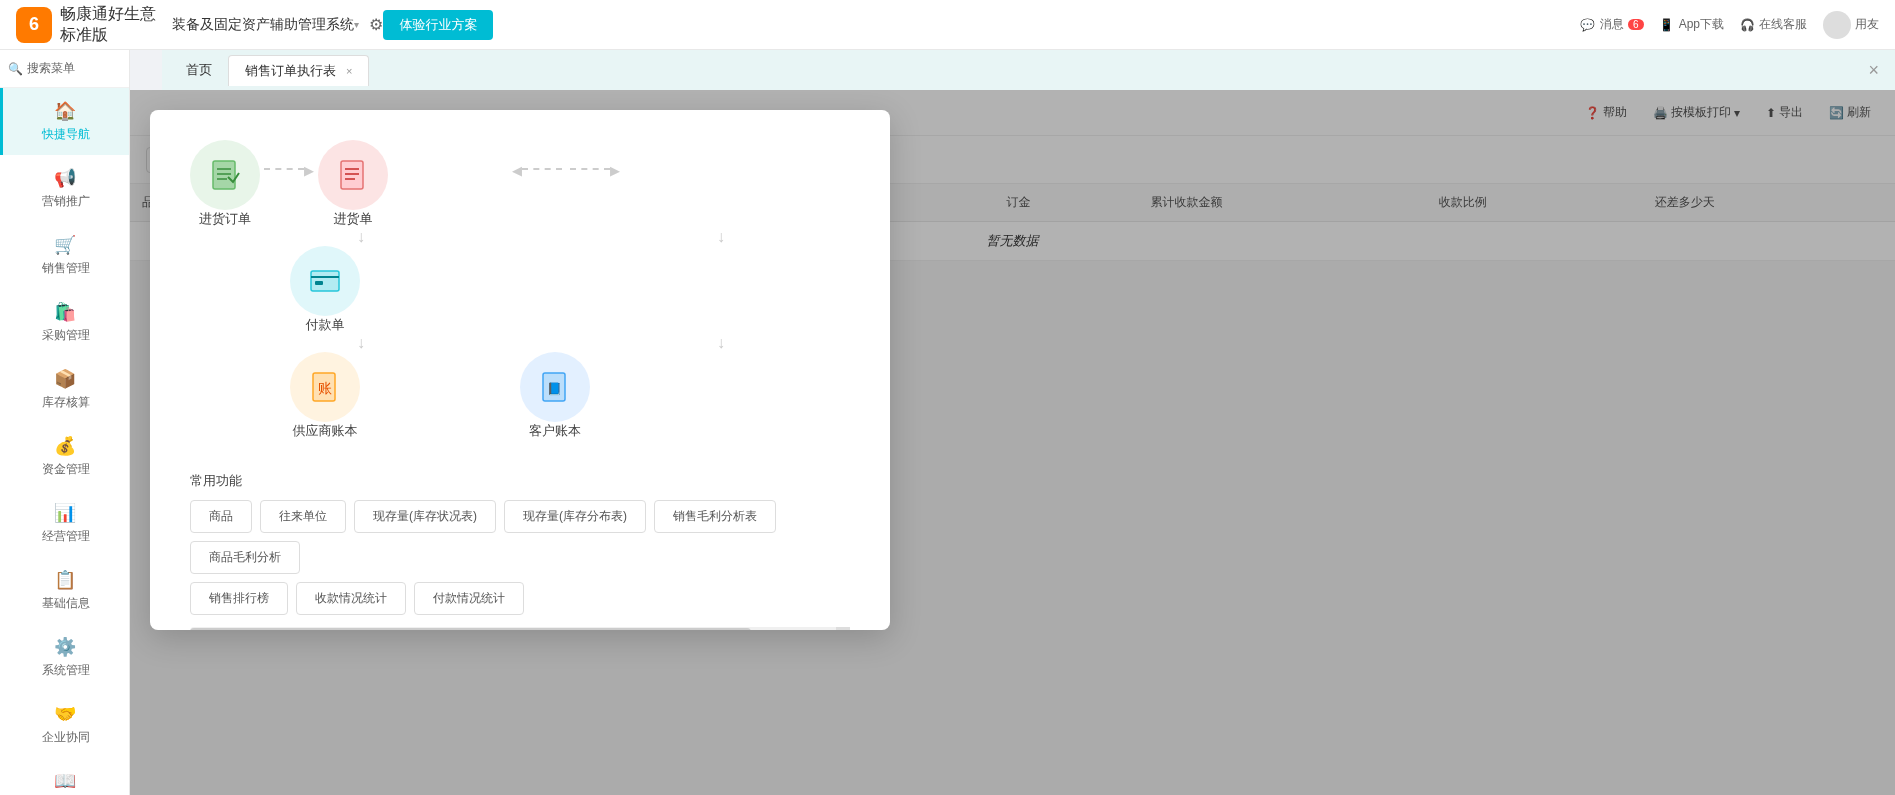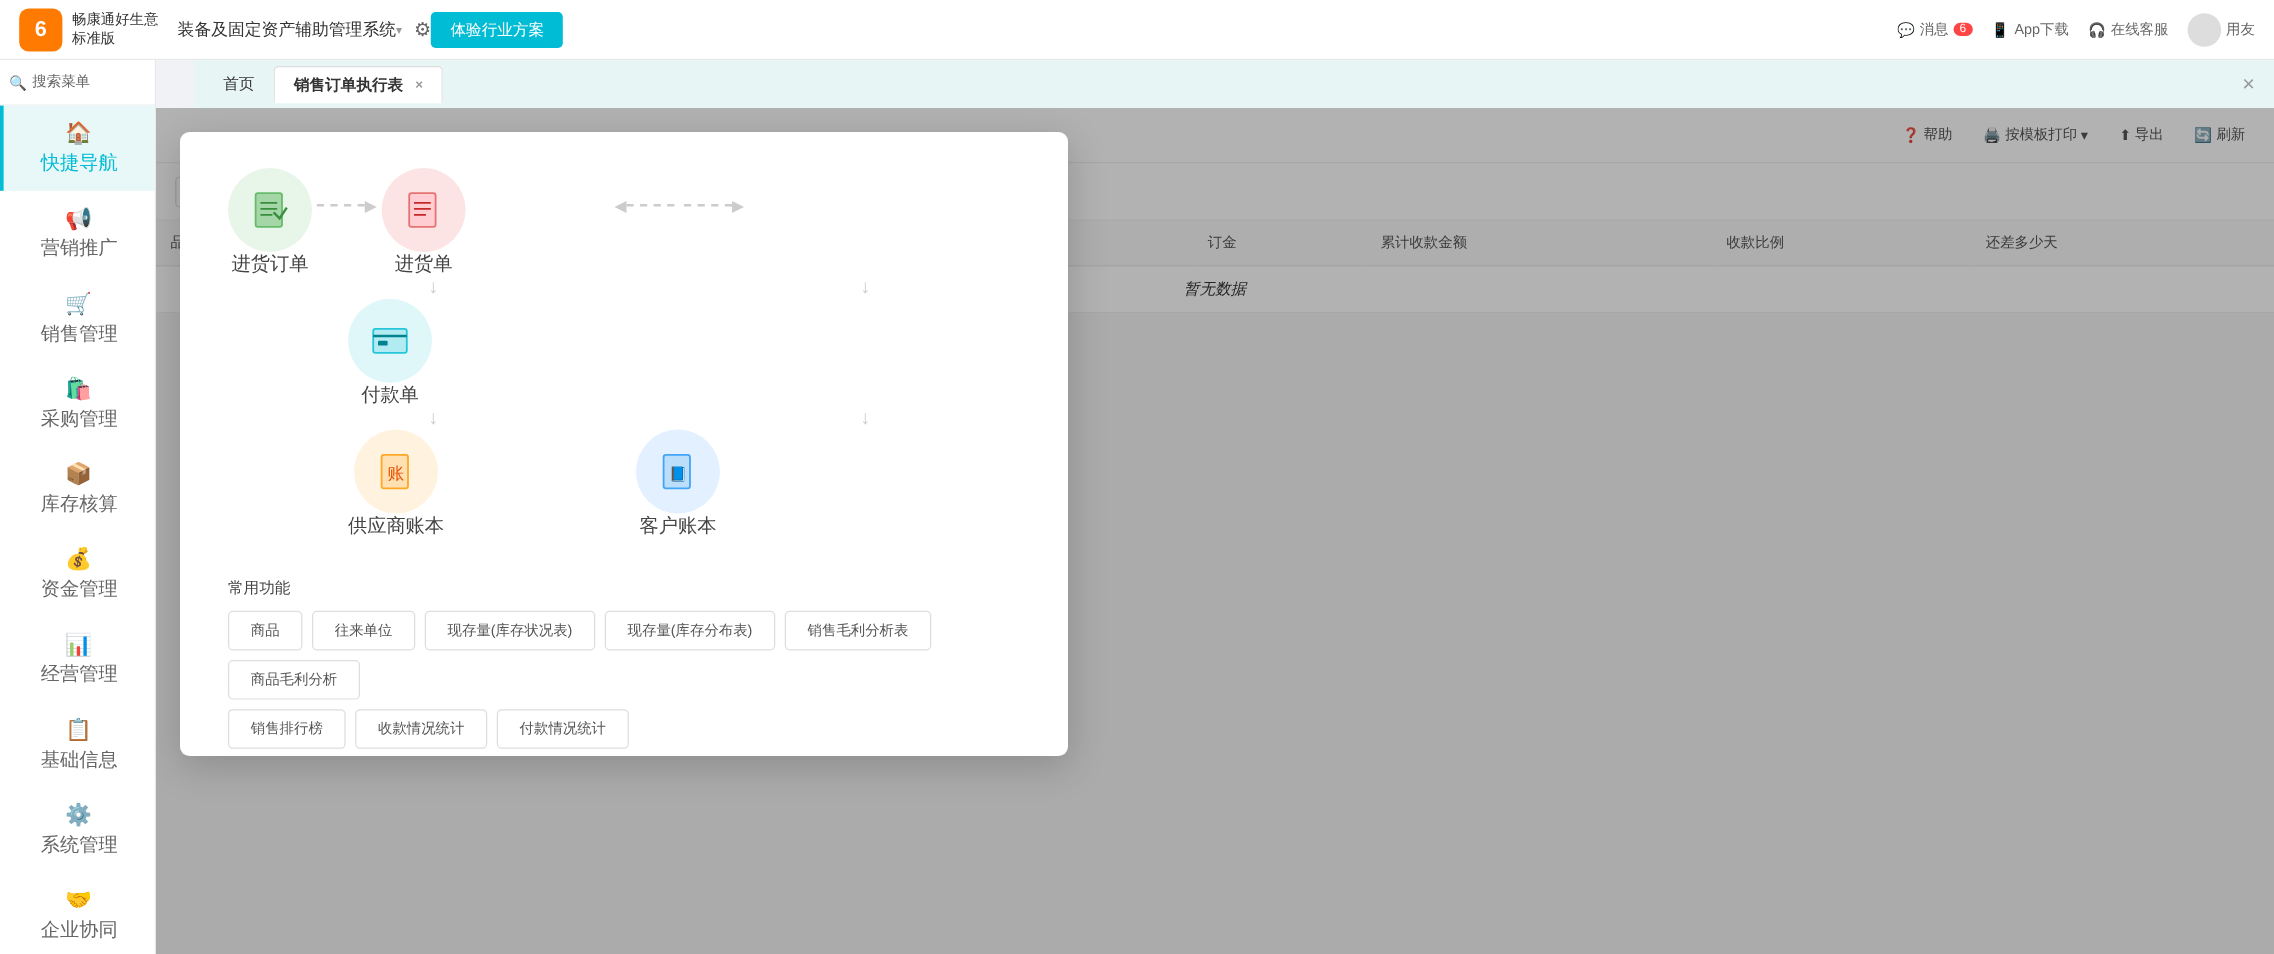--- a/index.html
+++ b/index.html
@@ -10,40 +10,40 @@
     .top-bar { display: flex; align-items: center; height: 50px; background: #fff; border-bottom: 1px solid #e8e8e8; padding: 0 16px; flex-shrink: 0; }
     .main-area { display: flex; flex: 1; overflow: hidden; }
     .sidebar { width: 130px; background: #fff; border-right: 1px solid #e8e8e8; display: flex; flex-direction: column; flex-shrink: 0; }
     .content-area { flex: 1; display: flex; flex-direction: column; overflow: hidden; }
     .tab-bar { height: 40px; background: #e8f5f5; display: flex; align-items: center; flex-shrink: 0; padding: 0 8px; margin-left: 32px; }
     .page-content { flex: 1; background: #f5f5f5; overflow: hidden; position: relative; }
 
     
     .logo-area { display: flex; align-items: center; gap: 8px; margin-right: 16px; }
     .logo-icon { width: 36px; height: 36px; background: #ff7a00; border-radius: 8px; display: flex; align-items: center; justify-content: center; color: white; font-size: 18px; font-weight: bold; }
-    .logo-text { font-size: 12px; color: #333; line-height: 1.3; }
+    .logo-text { font-size: 16px; color: #333; line-height: 1.3; }
     .system-title { font-size: 14px; color: #333; font-weight: 500; }
     .top-bar-right { margin-left: auto; display: flex; align-items: center; gap: 16px; }
     .top-btn { display: flex; align-items: center; gap: 4px; color: #666; font-size: 12px; cursor: pointer; }
     .badge { background: #f44; color: white; border-radius: 8px; padding: 0 4px; font-size: 10px; min-width: 16px; text-align: center; }
     .trial-btn { background: #00bcd4; color: white; border: none; border-radius: 4px; padding: 6px 16px; font-size: 13px; cursor: pointer; }
     .settings-icon { color: #666; cursor: pointer; font-size: 16px; }
     .dropdown-arrow { color: #999; font-size: 10px; }
     .avatar { width: 28px; height: 28px; border-radius: 50%; background: #ddd; display: flex; align-items: center; justify-content: center; font-size: 12px; color: #666; }
 
     
     .sidebar-search { padding: 10px 8px; display: flex; align-items: center; gap: 4px; color: #666; font-size: 12px; cursor: pointer; border-bottom: 1px solid #f0f0f0; }
     .sidebar-item { display: flex; flex-direction: column; align-items: center; padding: 12px 0; cursor: pointer; color: #666; font-size: 12px; gap: 4px; border-left: 3px solid transparent; }
     .sidebar-item.active { color: #00bcd4; background: #e8f8f8; border-left-color: #00bcd4; }
     .sidebar-icon { font-size: 18px; }
-    .sidebar-item-label { font-size: 16px; }
+    .sidebar-item-label { font-size: 12px; }
 
     
     .tab { display: flex; align-items: center; gap: 6px; padding: 6px 16px; background: white; border-radius: 4px 4px 0 0; font-size: 13px; color: #666; cursor: pointer; border: 1px solid #ddd; border-bottom: none; }
-    .tab.active { color: #333; font-weight: 700; }
+    .tab.active { color: #333; font-weight: 400; }
     .tab-home { background: transparent; border: none; color: #333; }
     .tab-close { color: #999; font-size: 11px; cursor: pointer; margin-left: 4px; }
 
     
     .table-header { background: white; padding: 10px 16px; display: flex; align-items: center; gap: 10px; border-bottom: 1px solid #f0f0f0; flex-wrap: wrap; }
     .toolbar-btn { display: flex; align-items: center; gap: 3px; color: #555; font-size: 12px; cursor: pointer; padding: 4px 8px; }
     .search-btn { background: #ff7a00; color: white; border: none; padding: 6px 20px; border-radius: 4px; cursor: pointer; font-size: 13px; }
     .settings-btn { background: #f5f5f5; border: 1px solid #ddd; padding: 6px 12px; border-radius: 4px; cursor: pointer; font-size: 12px; color: #666; }
     .date-input { border: 1px solid #ddd; padding: 5px 8px; border-radius: 4px; font-size: 12px; color: #999; width: 120px; }
     .status-select { border: 1px solid #ddd; padding: 5px 8px; border-radius: 4px; font-size: 12px; color: #999; min-width: 200px; }
@@ -55,21 +55,21 @@
     .data-table td { border-bottom: 1px solid #f0f0f0; padding: 10px 12px; color: #333; }
     .empty-data { text-align: center; color: #999; padding: 60px; font-size: 13px; font-style: italic; }
 
     
     .close-btn { margin-left: auto; background: none; border: none; color: #999; font-size: 18px; cursor: pointer; padding: 4px 8px; }
 
     
     .overlay { position: absolute; top: 0; left: 0; right: 0; bottom: 0; background: rgba(0,0,0,0.3); z-index: 100; display: flex; align-items: flex-start; justify-content: flex-start; }
     .modal { background: white; border-radius: 8px; padding: 30px 40px; width: 740px; margin: 20px; max-height: 520px; overflow-y: auto; box-shadow: 0 8px 32px rgba(0,0,0,0.18); }
     .flow-circle { width: 70px; height: 70px; border-radius: 50%; display: flex; align-items: center; justify-content: center; font-size: 28px; flex-shrink: 0; }
-    .flow-label { font-size: 16px; color: #444; }
+    .flow-label { font-size: 13px; color: #444; }
     .flow-col { display: flex; flex-direction: column; align-items: center; }
 
     .circle-green { background: #e8f5e9; }
     .circle-red { background: #fce4e4; }
     .circle-purple { background: #f3e8fd; }
     .circle-orange { background: #fff3e0; }
     .circle-teal { background: #e0f7fa; }
     .circle-pink { background: #fce4ec; }
     .circle-orange2 { background: #fff3e0; }
     .circle-blue { background: #e3f0ff; }

